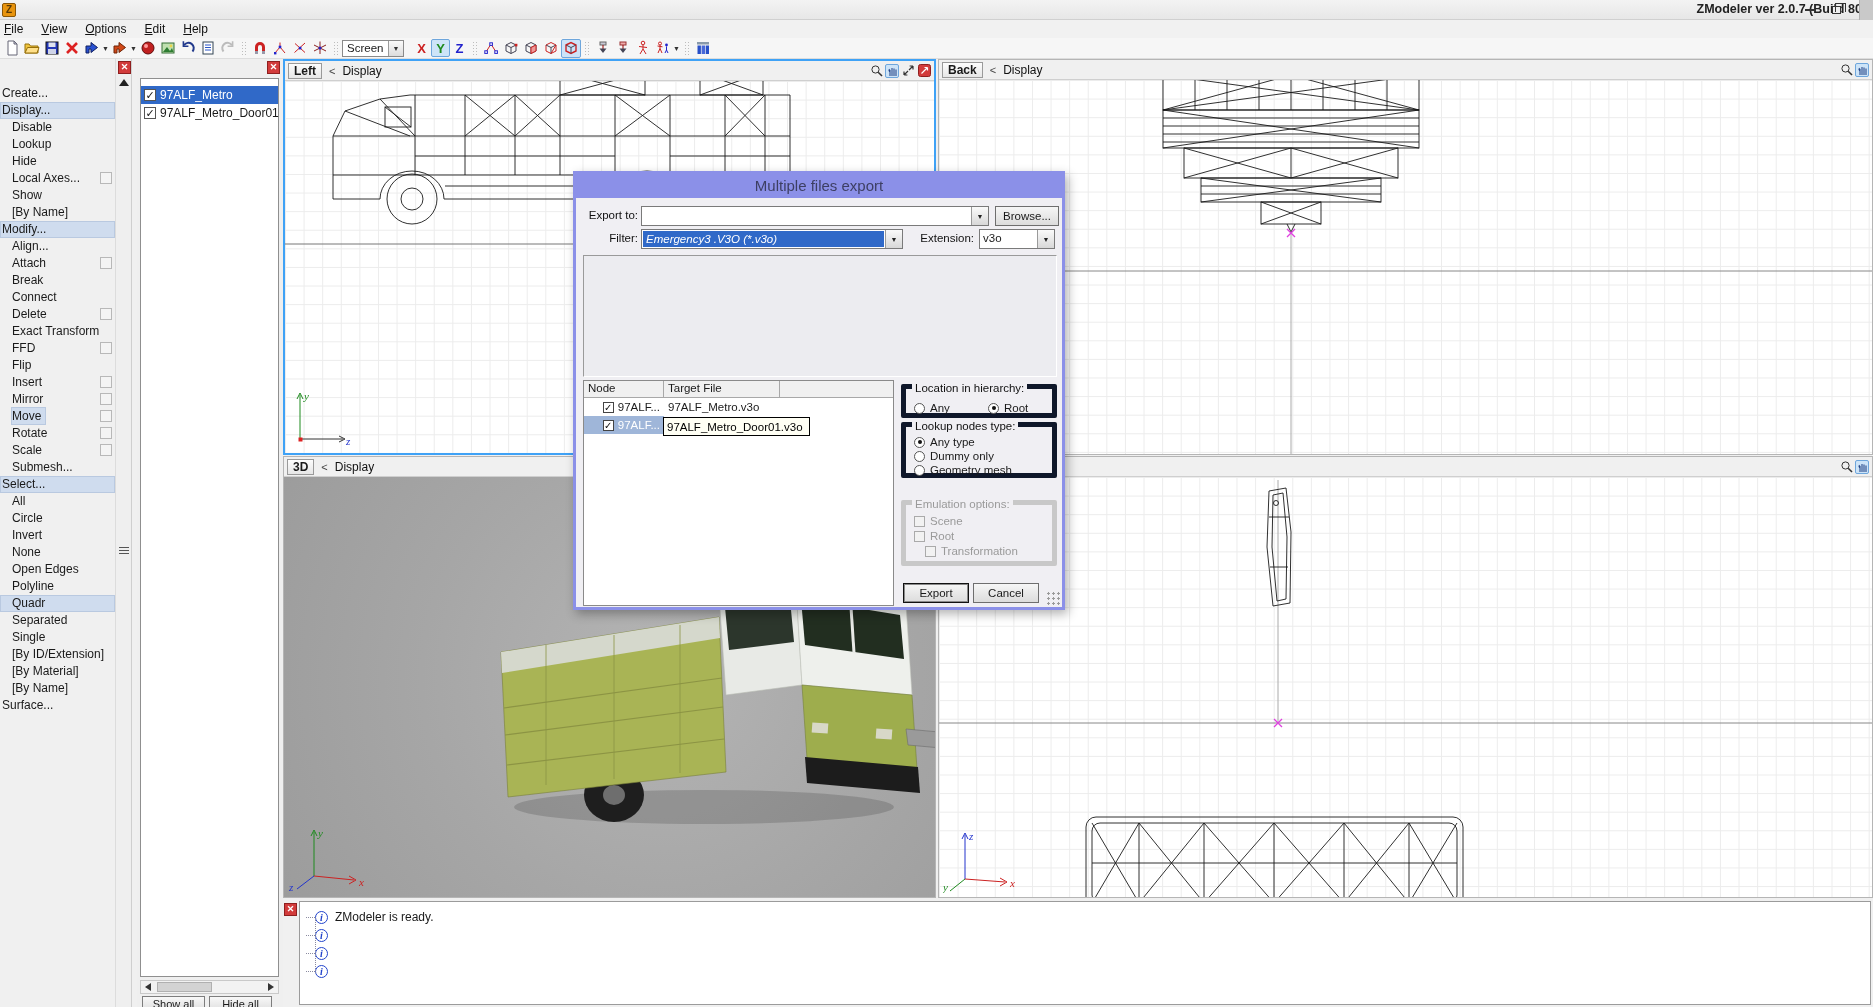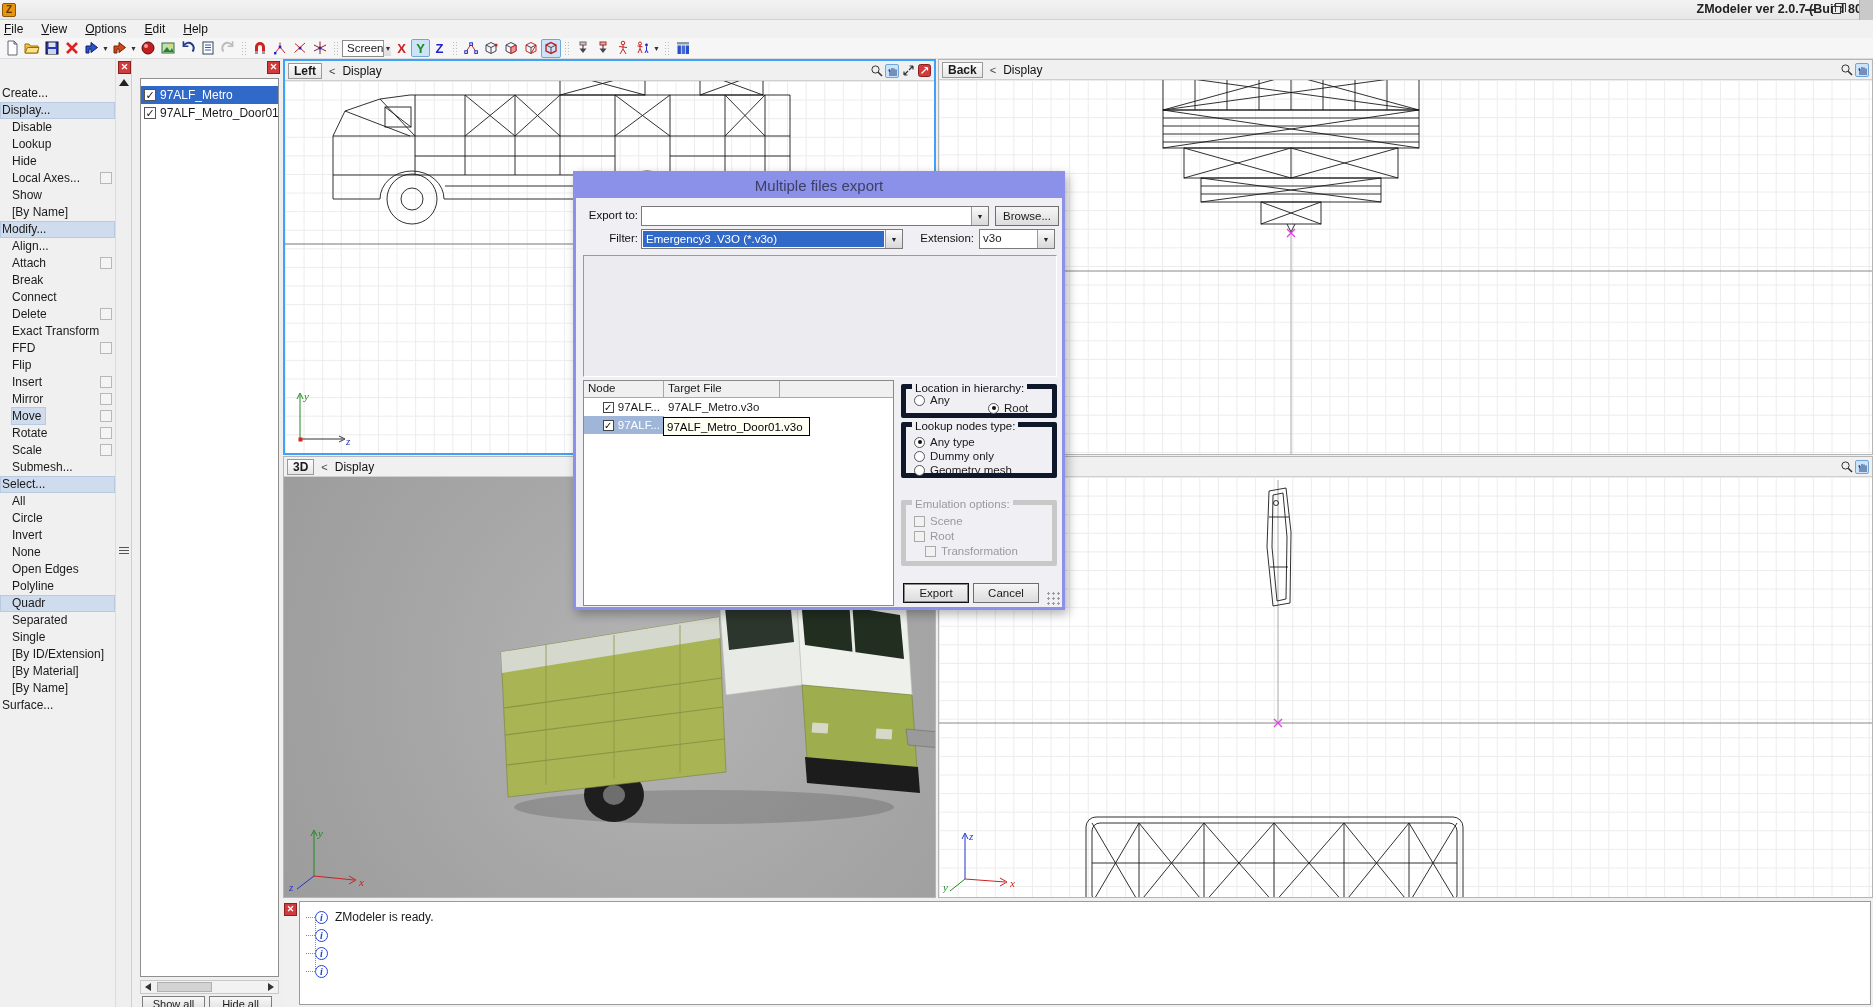--- a/index.html
+++ b/index.html
@@ -25,21 +25,21 @@
   .mi::first-letter { text-decoration:underline; }
   .mi:first-child { margin-left:-5px; }
 
   
   #toolbar { position:absolute; left:0; top:38px; width:1873px; height:21px; background:#f6f6f6;
              border-bottom:1px solid #ddd; display:flex; align-items:center; padding-left:2px; }
   .ti { width:20px; height:19px; display:flex; align-items:center; justify-content:center; }
   .ti svg { display:block; }
   .dd-mini { font-size:7px; color:#333; width:8px; }
   .tsep { width:6px; height:15px; margin:0 3px; background-image:radial-gradient(#bdbdbd 35%, transparent 40%); background-size:3px 3px; }
-  .combo-mini { display:flex; align-items:center; height:17px; background:#fff; border:1px solid #8a8a8a; padding-left:4px; width:42px; justify-content:space-between; font-size:11.5px; }
+  .combo-mini { display:flex; align-items:center; height:17px; background:#fff; border:1px solid #8a8a8a; padding-left:4px; width:62px; justify-content:space-between; font-size:11.5px; }
   .combo-mini .dd { width:15px; height:15px; background:linear-gradient(#fafafa,#dcdcdc); border-left:1px solid #9a9a9a; font-size:7px; display:flex; align-items:center; justify-content:center; color:#333; }
   .axisbtn { font-weight:bold; font-size:13px; width:19px; height:18px; display:flex; align-items:center; justify-content:center; }
   .act { background:#cde4f8; border:1px solid #6ea6dc; border-radius:2px; }
 
   
   #commands { position:absolute; left:0; top:59px; width:115px; padding-top:26px; }
   .cmd { position:relative; height:17px; line-height:17px; font-size:12px; white-space:nowrap; }
   .cmd.top { padding-left:2px; } .cmd.sub { padding-left:12px; }
   .cmd.hl { background:#cfdcee; box-shadow:inset 0 0 0 1px #b9c9e0; }
   .cmd.hl-label > span:first-child { background:#cfdcee; box-shadow:0 0 0 1px #b9c9e0; padding:1px 4px 1px 0; }
@@ -100,21 +100,21 @@
   .ltext { margin-left:7px; font-size:12px; }
 
   
   #dialog { position:absolute; left:573px; top:171px; width:492px; height:439px; background:#f0eff3;
             border:3px solid #8b90e8; box-shadow:3px 4px 10px rgba(0,0,0,.3); z-index:50; }
   #dlg-title { height:24px; background:#8b90e8; color:#3d3f63; text-align:center; font-size:15px; line-height:23px; }
   #dlg-body { position:absolute; left:0; right:0; top:24px; bottom:0; font-size:11.5px; }
   .dlbl { position:absolute; text-align:right; color:#111; }
   .combo { position:absolute; height:20px; background:#fff; border:1px solid #7a7a7a; display:flex; align-items:stretch; }
   .combo .cval { flex:1; padding:2px 3px; font-size:11.5px; white-space:nowrap; overflow:hidden; }
-  .combo .cval.hlsel { background:#3069c8; color:#fff; margin:1px; }
+  .combo .cval.hlsel { background:#3069c8; color:#fff; margin:1px;font-style:italic; }
   .combo .dd { width:17px; background:linear-gradient(#fafafa,#d8d8d8); border-left:1px solid #9a9a9a;
                display:flex; align-items:center; justify-content:center; font-size:7px; color:#222; }
   .combo input { flex:1; border:none; outline:none; font:11.5px "Liberation Sans",sans-serif; padding:0 3px; }
   .dbtn { position:absolute; height:20px; background:linear-gradient(#f6f6f6,#dcdcdc); border:1px solid #6e6e6e;
           font-size:11.5px; text-align:center; line-height:18px; }
   .dbtn.default { border:1px solid #111; box-shadow:inset 0 0 0 1px #8a8a8a; }
   #dlg-sunken { position:absolute; left:7px; top:57px; width:474px; height:122px; background:#ececf0;
                 border-top:1px solid #9a9a9a; border-left:1px solid #9a9a9a; border-bottom:1px solid #fff; border-right:1px solid #fff; }
   #ntable { position:absolute; left:7px; top:182px; width:311px; height:226px; background:#fff; border:1px solid #8a8a8a; }
   .throw { display:flex; height:17px; }
@@ -670,21 +670,21 @@
           <span class="td selcell" style="width:80px;justify-content:flex-end">
               <span class="tbx">✓</span>
               <span>97ALF...</span>
             </span>
         </div>
         <input id="inline-edit" value="97ALF_Metro_Door01.v3o" style="">
       </div>
 
       <div class="grp" style="left:325px;top:186px;width:156px;height:34px">
         <span class="glab">Location in hierarchy:</span>
-        <span class="ritem" style="left:8px;top:5px">
+        <span class="ritem" style="left:8px;top:13px">
             <span class="radio"></span>
             <span>Any</span>
           </span>
         <span class="ritem" style="left:82px;top:13px">
             <span class="radio on"></span>
             <span>Root</span>
           </span>
       </div>
 
       <div class="grp" style="left:325px;top:224px;width:156px;height:56px">

